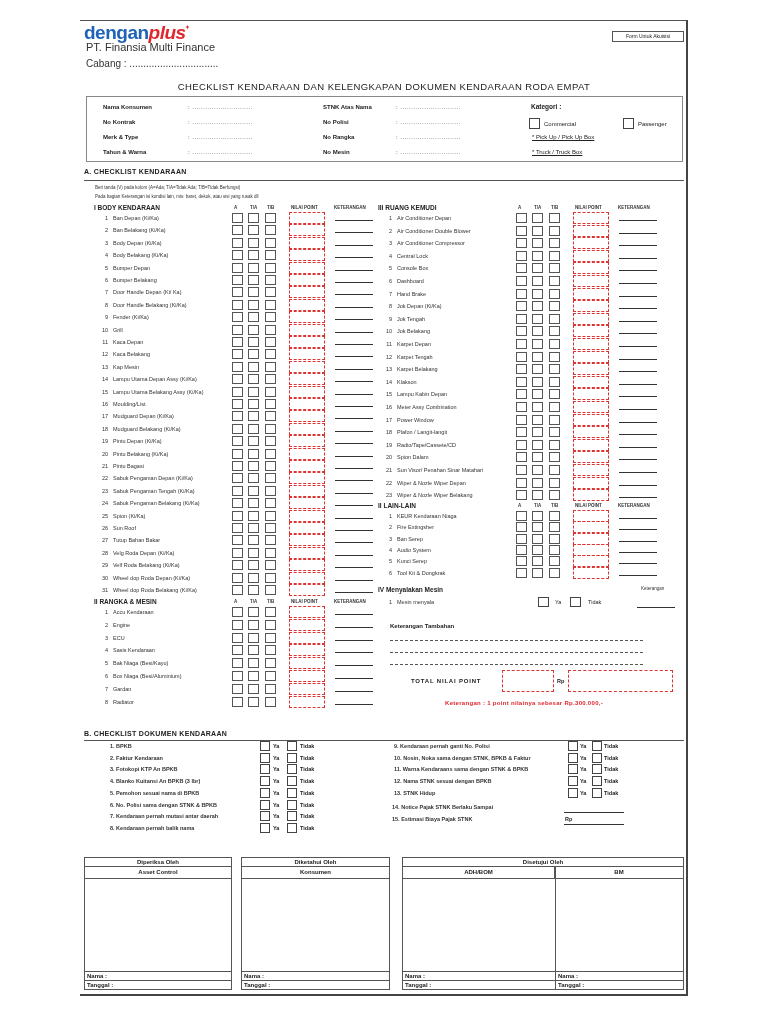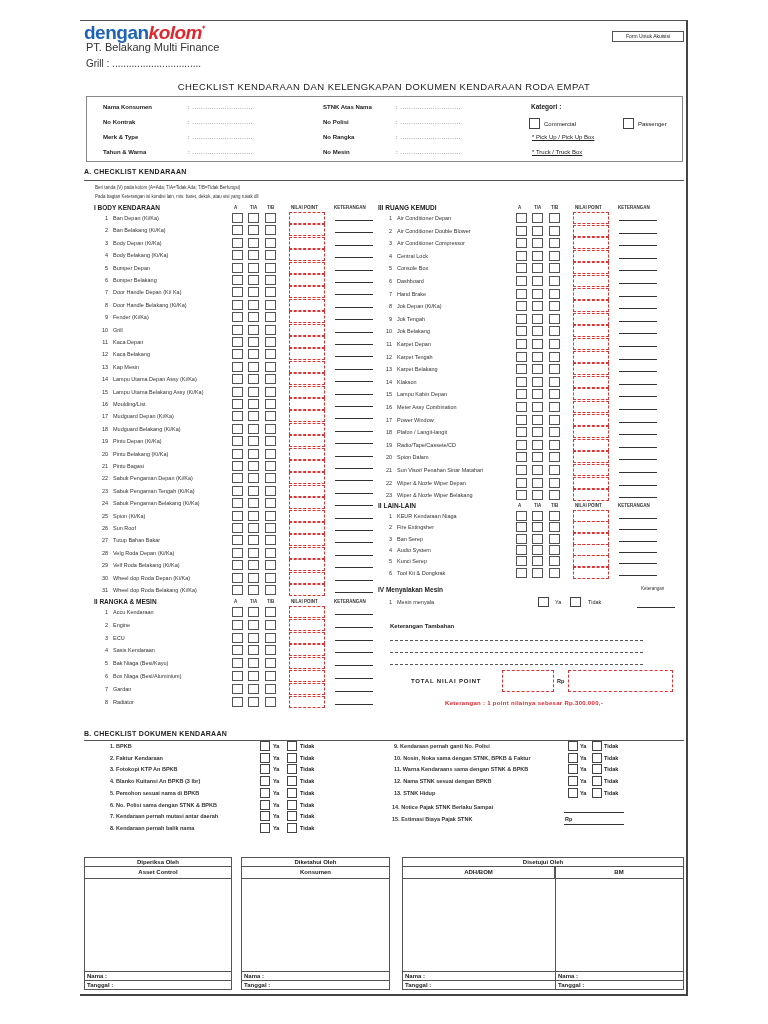--- a/index.html
+++ b/index.html
@@ -36,23 +36,23 @@
   .sig { position: absolute; border: 1px solid #555; }
   .sig .h { position: absolute; left: 0; right: 0; font-size: 6px; font-weight: bold; text-align: center; border-bottom: 1px solid #555; }
   .sig .f { position: absolute; left: 0; right: 0; font-size: 6px; font-weight: bold; border-top: 1px solid #555; padding-left: 2px; height: 9px; line-height: 8px; }
   .vline { position: absolute; width: 1px; background: #555; }
 </style>
 </head>
 <body>
 
 <div class="page"></div>
 
-<div class="abs logo"><span>dengan</span><span class="plus">kolom</span><span class="dots">⁺</span></div>
-<div class="abs company">PT. Belakang Multi Finance</div>
-<div class="abs cabang">Grill : ................................</div>
+<div class="abs logo"><span>dengan</span><span class="plus">plus</span><span class="dots">⁺</span></div>
+<div class="abs company">PT. Finansia Multi Finance</div>
+<div class="abs cabang">Cabang : ................................</div>
 <div class="abs form-tag">Form Untuk Akuisisi</div>
 <div class="abs doc-title">CHECKLIST KENDARAAN DAN KELENGKAPAN DOKUMEN KENDARAAN RODA EMPAT</div>
 
 <div class="abs info-box"></div>
 <div id="info-area">
     <div class="info-lbl b" style="left:103px;top:104px;font-weight:bold;">Nama Konsumen</div>
     <div class="info-dots" style="left:188px;top:104px;">: ............................</div>
     <div class="info-lbl b" style="left:103px;top:119px;font-weight:bold;">No Kontrak</div>
     <div class="info-dots" style="left:188px;top:119px;">: ............................</div>
     <div class="info-lbl b" style="left:103px;top:134px;font-weight:bold;">Merk &amp; Type</div>

